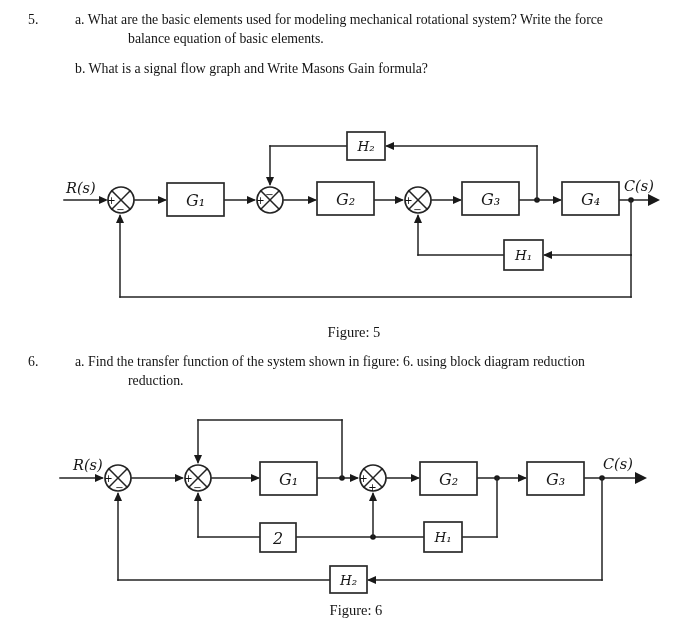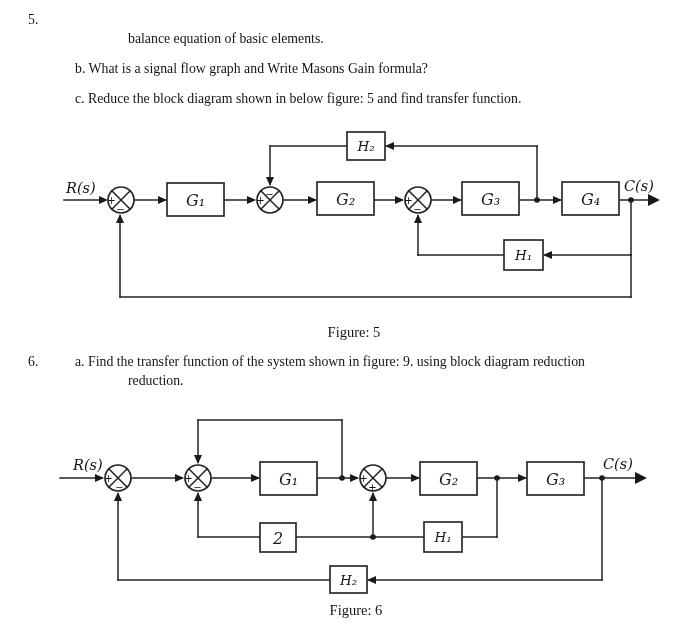--- a/index.html
+++ b/index.html
@@ -19,23 +19,23 @@
   .sign{font-family:"DejaVu Sans",sans-serif;font-size:10px;fill:#111111;text-anchor:middle;}
   .hand{font-family:"DejaVu Serif","DejaVu Sans",serif;font-style:italic;font-size:14.5px;fill:#141414;}
   .cap{font-family:"Liberation Serif",serif;font-size:14.5px;fill:#141414;text-anchor:middle;}
 </style>
 </head>
 <body>
 
 <div class="page">
 
   <div class="q" style="left:28px;top:11px">5.</div>
+  <div class="q" style="left:75px;top:11px">a. What are the basic elements used for modeling mechanical rotational system? Write the force</div>
   <div class="q" style="left:128px;top:30px">balance equation of basic elements.</div>
   <div class="q" style="left:75px;top:60px">b. What is a signal flow graph and Write Masons Gain formula?</div>
-  <div class="q" style="left:75px;top:90px">c. Reduce the block diagram shown in below figure: 5 and find transfer function.</div>
 
   <svg class="fig" style="top:125px;height:220px" viewBox="0 125 690 220">
     <g>
 
       <line class="ln" x1="64" y1="200" x2="105" y2="200"></line>
         <polygon class="ah" points="108,200 99,196 99,204"></polygon>
       <line class="ln" x1="135" y1="200" x2="165" y2="200"></line>
         <polygon class="ah" points="167,200 158,196 158,204"></polygon>
       <line class="ln" x1="224" y1="200" x2="254" y2="200"></line>
         <polygon class="ah" points="256,200 247,196 247,204"></polygon>
@@ -118,21 +118,21 @@
       <rect class="blk" x="504" y="240" width="39" height="30"></rect>
       <text class="sblabel" x="523.5" y="260">H₁</text>
     </g>
 
     <text class="hand" x="66" y="193">R(s)</text>
     <text class="hand" x="624" y="191">C(s)</text>
     <text class="cap" x="354" y="337">Figure: 5</text>
   </svg>
 
   <div class="q" style="left:28px;top:353px">6.</div>
-  <div class="q" style="left:75px;top:353px">a. Find the transfer function of the system shown in figure: 9. using block diagram reduction</div>
+  <div class="q" style="left:75px;top:353px">a. Find the transfer function of the system shown in figure: 6. using block diagram reduction</div>
   <div class="q" style="left:128px;top:372px">reduction.</div>
 
   <svg class="fig" style="top:405px;height:223px" viewBox="0 405 690 223">
     <g>
 
       <line class="ln" x1="60" y1="478" x2="102" y2="478"></line>
         <polygon class="ah" points="104,478 95,474 95,482"></polygon>
       <line class="ln" x1="132" y1="478" x2="182" y2="478"></line>
         <polygon class="ah" points="184,478 175,474 175,482"></polygon>
       <line class="ln" x1="212" y1="478" x2="258" y2="478"></line>

